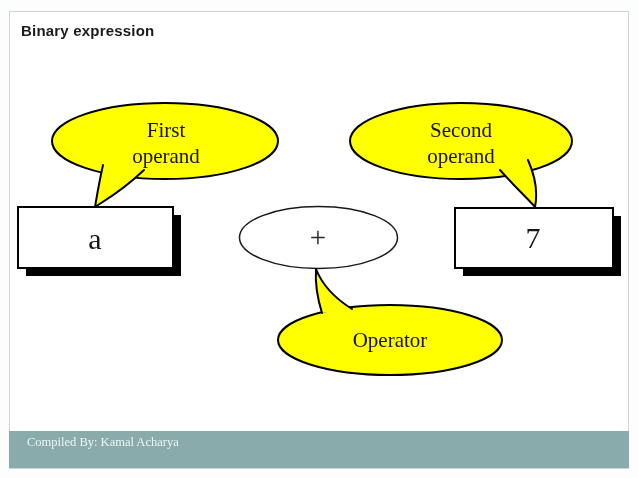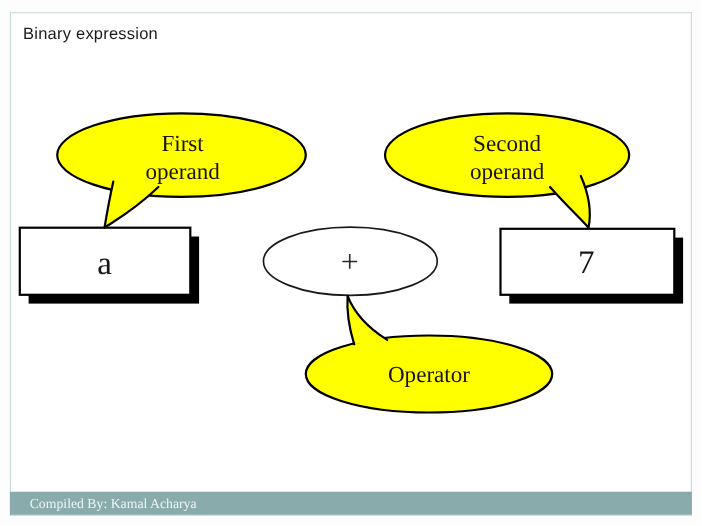--- a/index.html
+++ b/index.html
@@ -23,30 +23,30 @@
     height: 456px;
     background: #ffffff;
     border: 1px solid #c9d9da;
   }
   .slide-title {
     position: absolute;
     left: 11px;
     top: 10px;
     font-family: "Liberation Sans", sans-serif;
     font-size: 15px;
-    font-weight: 400;
+    font-weight: 700;
     letter-spacing: 0.2px;
     color: #1b1b1b;
   }
   .footer-bar {
     position: absolute;
     left: -1px;
     right: -1px;
     bottom: 0;
-    height: 21px;
+    height: 37px;
     background: #8aabac;
   }
   .footer-text {
     font-family: "Liberation Serif", serif;
     font-size: 12.5px;
     color: #eff4f4;
     line-height: 23px;
     padding-left: 18px;
     white-space: nowrap;
   }

